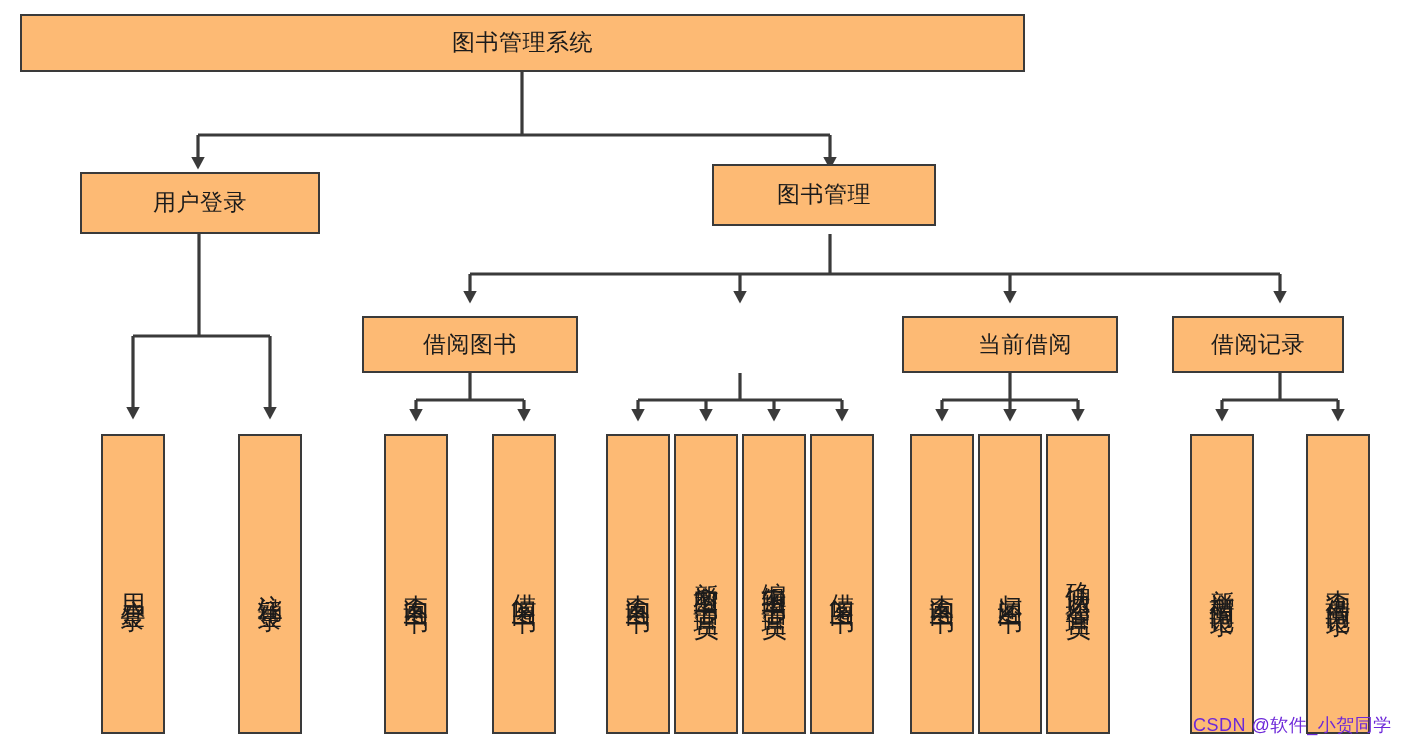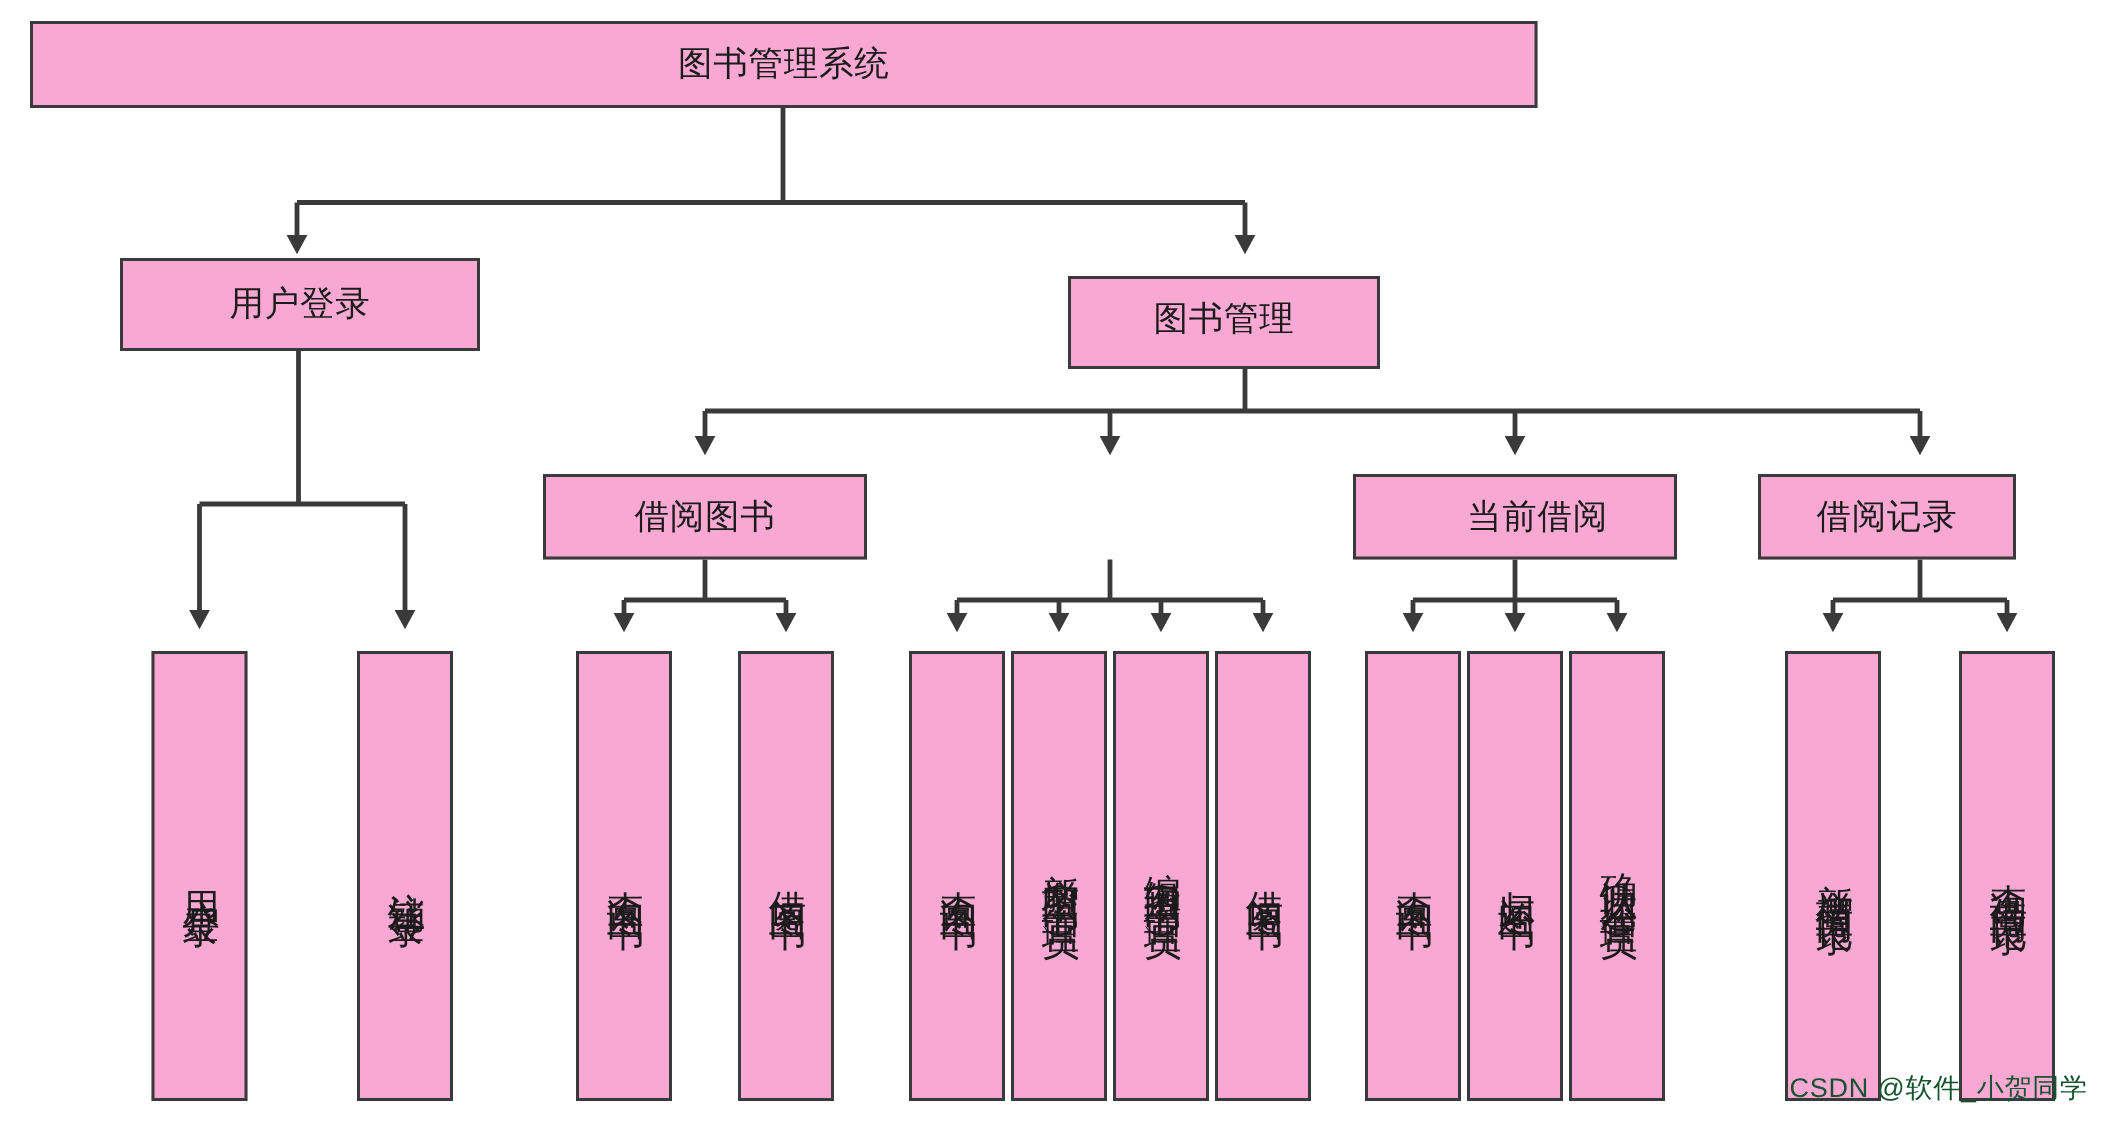--- a/index.html
+++ b/index.html
@@ -16,21 +16,21 @@
     width:1405px;height:747px;
   }
   svg#connectors{
     position:absolute;left:0;top:0;
     width:1405px;height:747px;
     pointer-events:none;
   }
   .node{
     position:absolute;
     box-sizing:border-box;
-    background:#f9a8d4;
+    background:#fdba74;
     border:2.5px solid #3a3a3a;
     display:flex;
     align-items:center;
     justify-content:center;
     color:#1b1b1b;
     z-index:2;
   }
   .node .lbl{
     display:block;
     line-height:1.02;
@@ -53,21 +53,21 @@
     text-orientation:upright;
     font-size:25px;
     letter-spacing:5px;
     line-height:1;
     text-align:center;
   }
   .watermark{
     position:absolute;
     left:1193px;top:713px;
     font-size:18px;
-    color:#14532d;
+    color:#6d28d9;
     letter-spacing:0.5px;
     white-space:nowrap;
     z-index:5;
     font-family:"Liberation Sans","DejaVu Sans",sans-serif;
   }
 </style>
 </head>
 <body>
 
 <div id="diagram-root">
@@ -128,21 +128,21 @@
     </g>
   </svg>
 
   <div class="node root horiz" style="left:20px;top:14px;width:1005px;height:58px;">
     <span class="lbl">图书管理系统</span>
   </div>
 
   <div class="node horiz" style="left:80px;top:172px;width:240px;height:62px;">
     <span class="lbl">用户登录</span>
   </div>
-  <div class="node horiz" style="left:712px;top:184px;width:208px;height:62px;font-family:Liberation Mono, monospace;">
+  <div class="node horiz" style="left:712px;top:164px;width:224px;height:62px;">
     <span class="lbl">图书管理</span>
   </div>
 
   <div class="node horiz" style="left:362px;top:316px;width:216px;height:57px;">
     <span class="lbl">借阅图书</span>
   </div>
   <div class="node horiz" style="left:902px;top:316px;width:216px;height:57px;padding-left:30px;">
     <span class="lbl">当前借阅</span>
   </div>
   <div class="node horiz" style="left:1172px;top:316px;width:172px;height:57px;">

